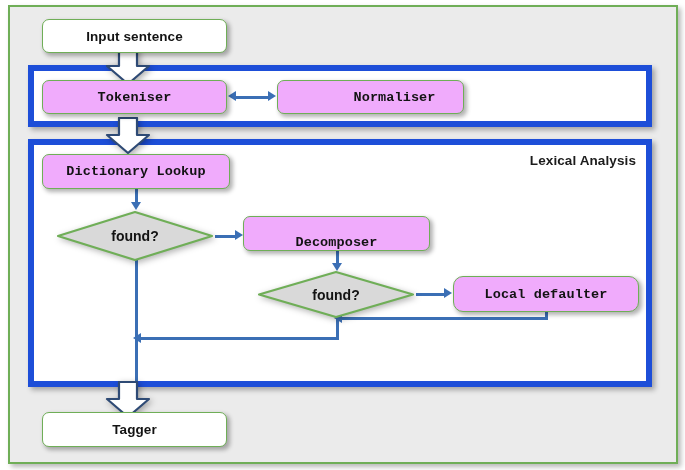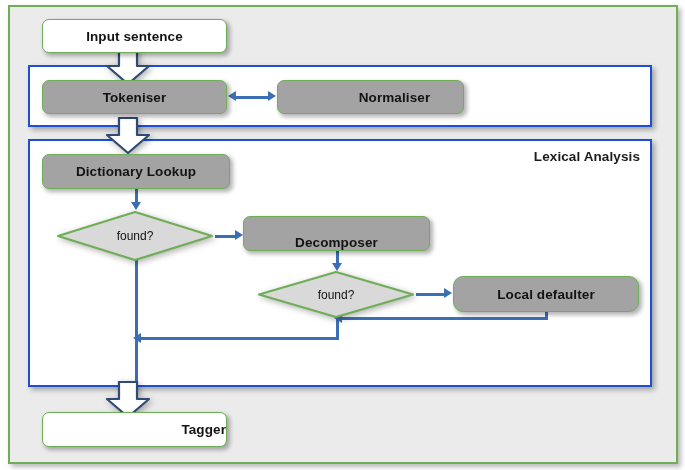--- a/index.html
+++ b/index.html
@@ -19,21 +19,21 @@
     background:#ebebeb;
     border:2px solid #6fae57;
     box-sizing:border-box;
     box-shadow:3px 3px 5px rgba(0,0,0,.28);
   }
 
   
   .panel{
     position:absolute;
     background:#ffffff;
-    border:2px solid #1d4ed8;
+    border:6px solid #1d4ed8;
     box-sizing:border-box;
     box-shadow:3px 3px 5px rgba(0,0,0,.30);
   }
   #panel-tokenise{ left:28px; top:65px;  width:624px; height:62px; }
   #panel-lexical { left:28px; top:139px; width:624px; height:248px; }
 
   .panel-title{
     position:absolute;
     right:10px; top:8px;
     font-size:13.5px;
@@ -54,41 +54,41 @@
     justify-content:center;
     font-size:13.5px;
     font-weight:bold;
     color:#131313;
     letter-spacing:.1px;
     text-align:center;
     box-shadow:2.5px 2.5px 4px rgba(0,0,0,.30);
     white-space:nowrap;
   }
   .node.fill-white{ background:#ffffff; }
-  .node.fill-grey { background:#a3a3a3; }
+  .node.fill-grey { background:#f0abfc;font-family:Liberation Mono, monospace; }
 
   #node-input      { left:42px;  top:19px;  width:185px; height:34px; }
   #node-tokeniser  { left:42px;  top:80px;  width:185px; height:34px; }
   #node-normaliser { left:277px; top:80px;  width:187px; height:34px;padding-left:48px; }
   #node-dictionary { left:42px;  top:154px; width:188px; height:35px;align-items:center; }
   #node-decomposer { left:243px; top:216px; width:187px; height:35px;align-items:flex-end; }
   #node-defaulter  { left:453px; top:276px; width:186px; height:36px;border-radius:10px; }
-  #node-tagger     { left:42px;  top:412px; width:185px; height:35px;justify-content:flex-end; }
+  #node-tagger     { left:42px;  top:412px; width:185px; height:35px; }
 
   
   .diamond-wrap{
     position:absolute;
     filter:drop-shadow(2.5px 2.5px 3px rgba(0,0,0,.30));
   }
   .diamond-wrap svg{ display:block; }
   .diamond-label{
     position:absolute;
     left:0; top:0; width:100%; height:100%;
     display:flex; align-items:center; justify-content:center;
-    font-size:12px; font-weight:normal; color:#131313;
+    font-size:14px; font-weight:bold; color:#131313;
     pointer-events:none;
   }
   #diamond-found-1{ left:55px;  top:210px; width:160px; height:52px; }
   #diamond-found-2{ left:256px; top:270px; width:160px; height:49px; }
 
   
   .conn{ position:absolute; background:#3b6fb5; }
   .conn-v{ width:3px; }
   .conn-h{ height:3px; }
 

